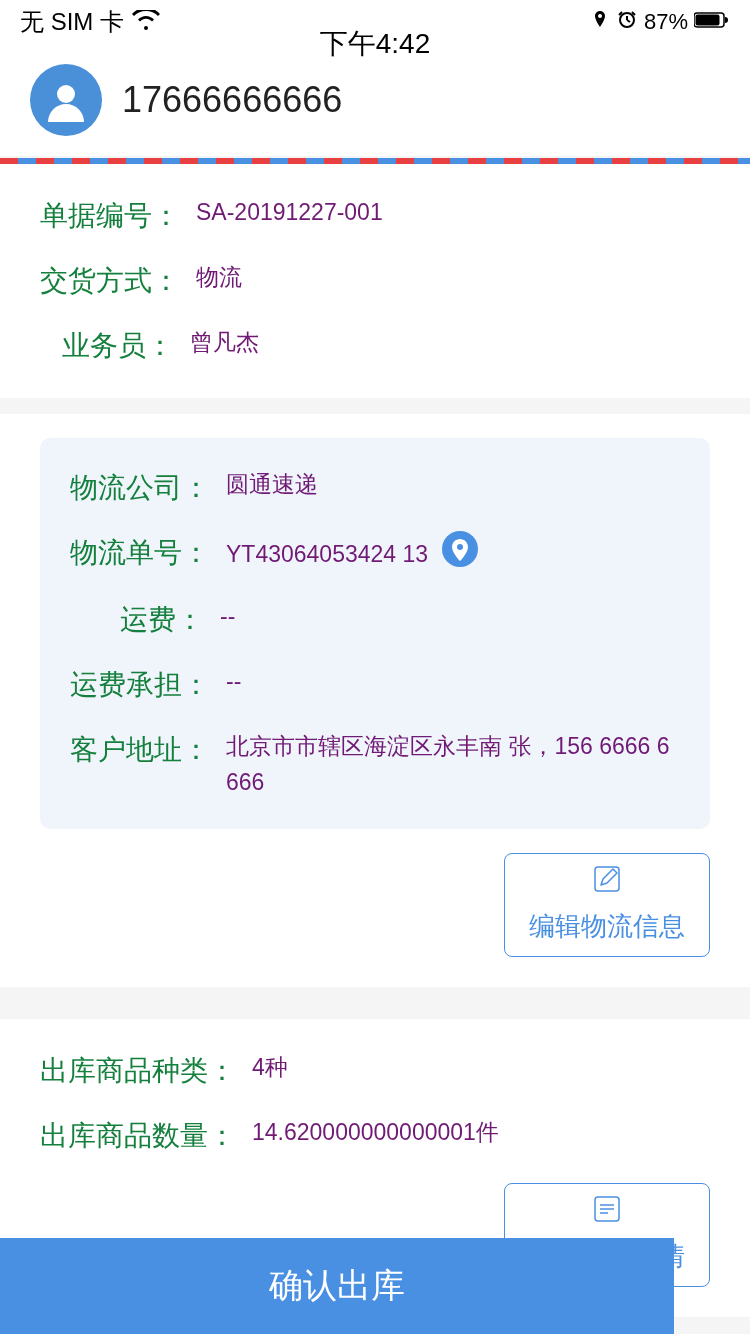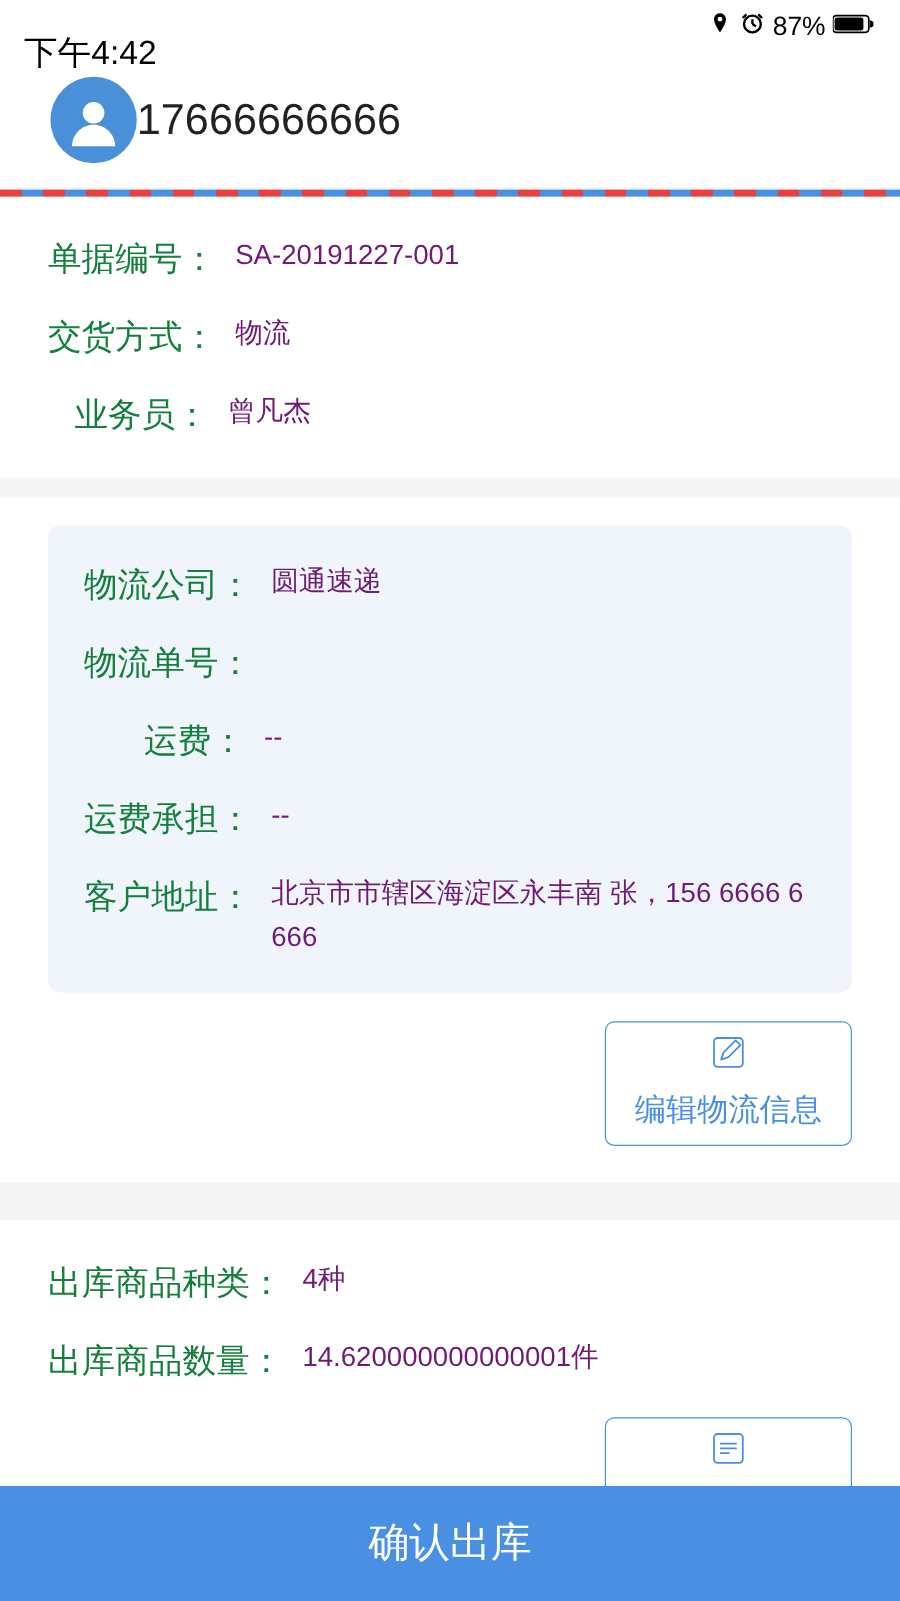--- a/index.html
+++ b/index.html
@@ -49,23 +49,24 @@
       left: 50%;
       transform: translateX(-50%);
       font-size: 34px;
       font-weight: 500;
       color: #333;
     }
 
     
     .customer-header {
       background: #fff;
-      padding: 20px 42px;
-      display: flex;
-      align-items: center;
+      padding: 20px 30px;
+      display: flex;
+      align-items: center;
+      gap: 20px;
       margin-bottom: 2px;
     }
     .customer-avatar {
       width: 72px;
       height: 72px;
       border-radius: 50%;
       background: #4a90d9;
       display: flex;
       align-items: center;
       justify-content: center;
@@ -142,21 +143,21 @@
       align-items: center;
       justify-content: flex-end;
       margin-top: 24px;
     }
 
     
     .confirm-bar {
       position: fixed;
       bottom: 0;
       left: 0;
-      width: 750px;
+      width: 674px;
       background: #4a90e2;
       height: 96px;
       display: flex;
       align-items: center;
       justify-content: center;
       cursor: pointer;
     }
     .confirm-text {
       color: #fff;
       font-size: 34px;
@@ -184,20 +185,30 @@
       height: 16px;
       background: #f5f5f5;
     }
   </style>
 </head>
 <body>
 
 <div class="main-content">
 
   <div class="status-bar">
+    <div class="status-left">
+      <span>无 SIM 卡</span>
+      <span>
+        <svg width="28" height="20" viewBox="0 0 28 20" fill="none">
+          <path d="M14 16a2 2 0 110 4 2 2 0 010-4z" fill="#000"></path>
+          <path d="M8 11.5C9.8 9.7 11.8 8.8 14 8.8s4.2.9 6 2.7l2-2C19.7 7.2 17 6 14 6s-5.7 1.2-8 3.5l2 2z" fill="#000"></path>
+          <path d="M2 6C5.3 2.7 9.4 1 14 1s8.7 1.7 12 5l2-2C24.4-.3 19.5-2 14-2S3.6-.3 0 4l2 2z" fill="#000"></path>
+        </svg>
+      </span>
+    </div>
     <div class="status-center" style="font-size:28px;font-weight:500;margin-top:44px;">下午4:42</div>
     <div class="status-right">
       <span>
         <svg width="20" height="20" viewBox="0 0 20 20">
             <path d="M10 2C7.2 2 5 4.2 5 7c0 3.8 5 11 5 11s5-7.2 5-11c0-2.8-2.2-5-5-5zm0 7a2 2 0 110-4 2 2 0 010 4z" fill="#000"></path>
           </svg>
       </span>
       <span>
         <svg width="22" height="22" viewBox="0 0 22 22">
             <circle cx="11" cy="12" r="7" stroke="#000" stroke-width="2" fill="none"></circle>
@@ -246,20 +257,29 @@
   </div>
 
   <div class="white-section" style="padding-top:24px;">
     <div class="inner-logistics">
       <div class="info-row">
         <span class="info-label">物流公司：</span>
         <span class="info-value">圆通速递</span>
       </div>
       <div class="info-row">
         <span class="info-label">物流单号：</span>
+        <span class="info-value with-icon">
+          <span>YT43064053424 13</span>
+          <span>
+            <svg width="36" height="36" viewBox="0 0 36 36" fill="none">
+              <circle cx="18" cy="18" r="18" fill="#4a90e2"></circle>
+              <path d="M18 8c-4.4 0-8 3.6-8 8 0 6 8 14 8 14s8-8 8-14c0-4.4-3.6-8-8-8zm0 11a3 3 0 110-6 3 3 0 010 6z" fill="#fff"></path>
+            </svg>
+          </span>
+        </span>
       </div>
       <div class="info-row">
         <span class="info-label">运费：</span>
         <span class="info-value">--</span>
       </div>
       <div class="info-row">
         <span class="info-label">运费承担：</span>
         <span class="info-value">--</span>
       </div>
       <div class="info-row">

